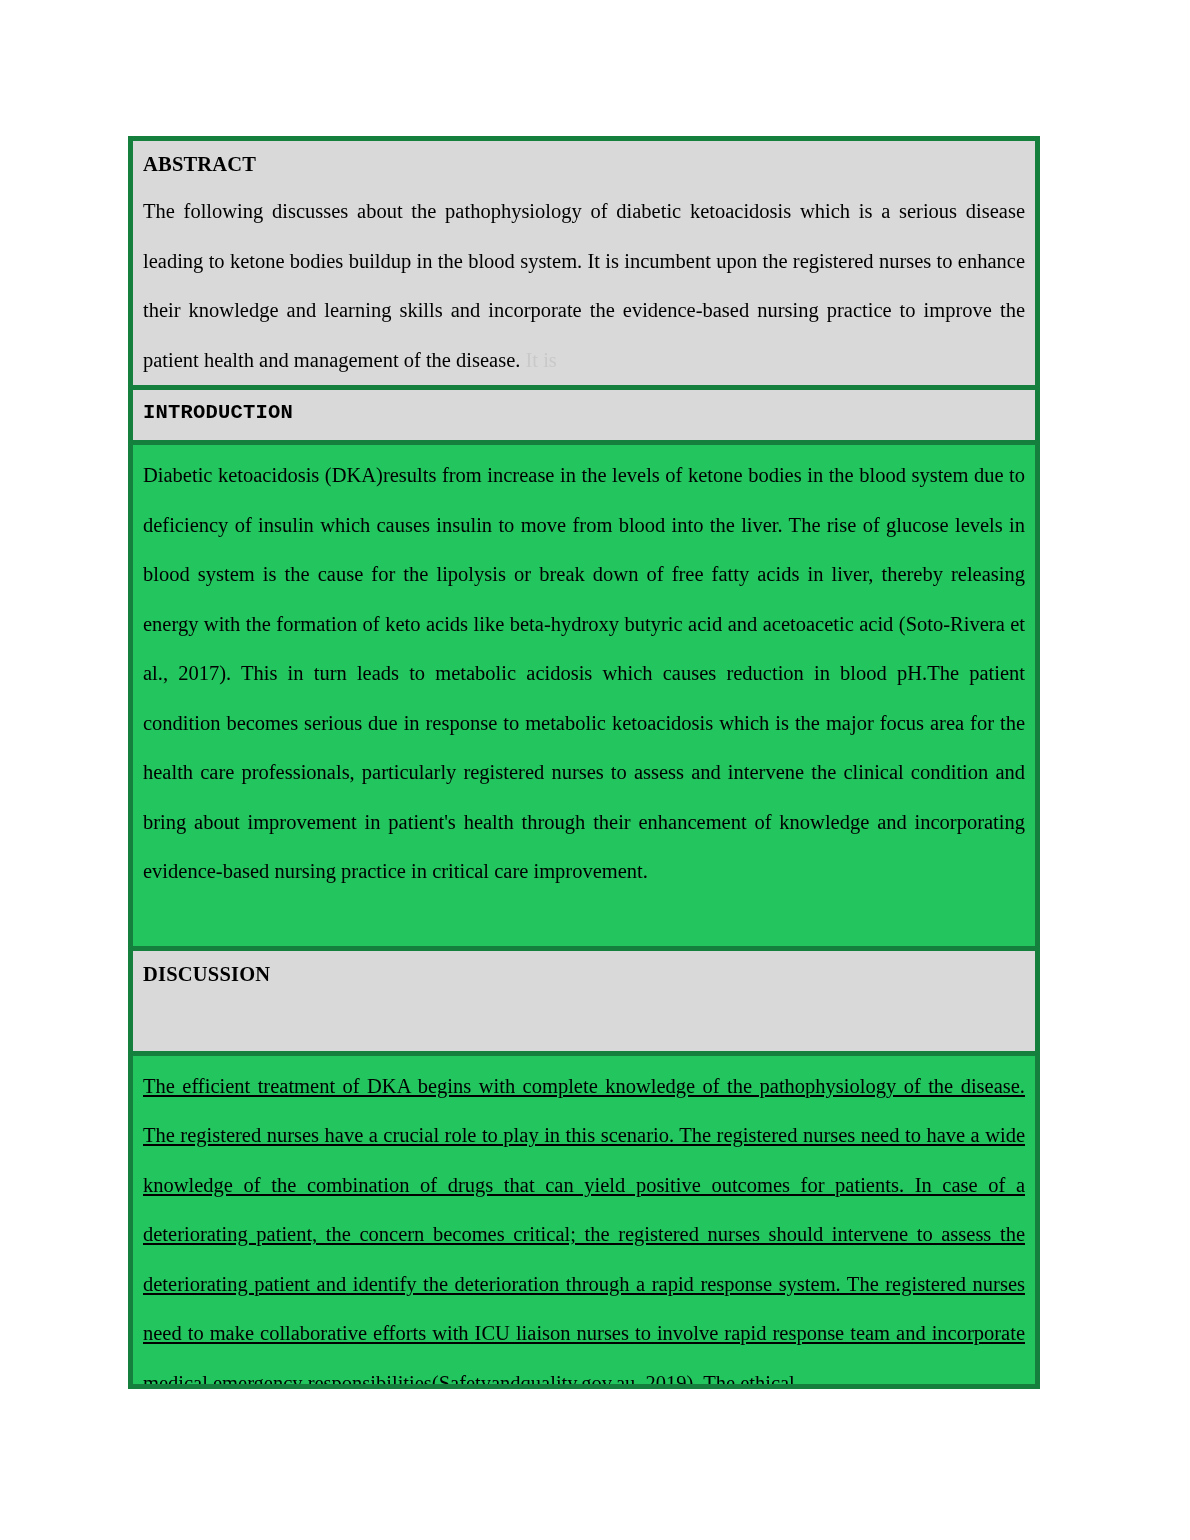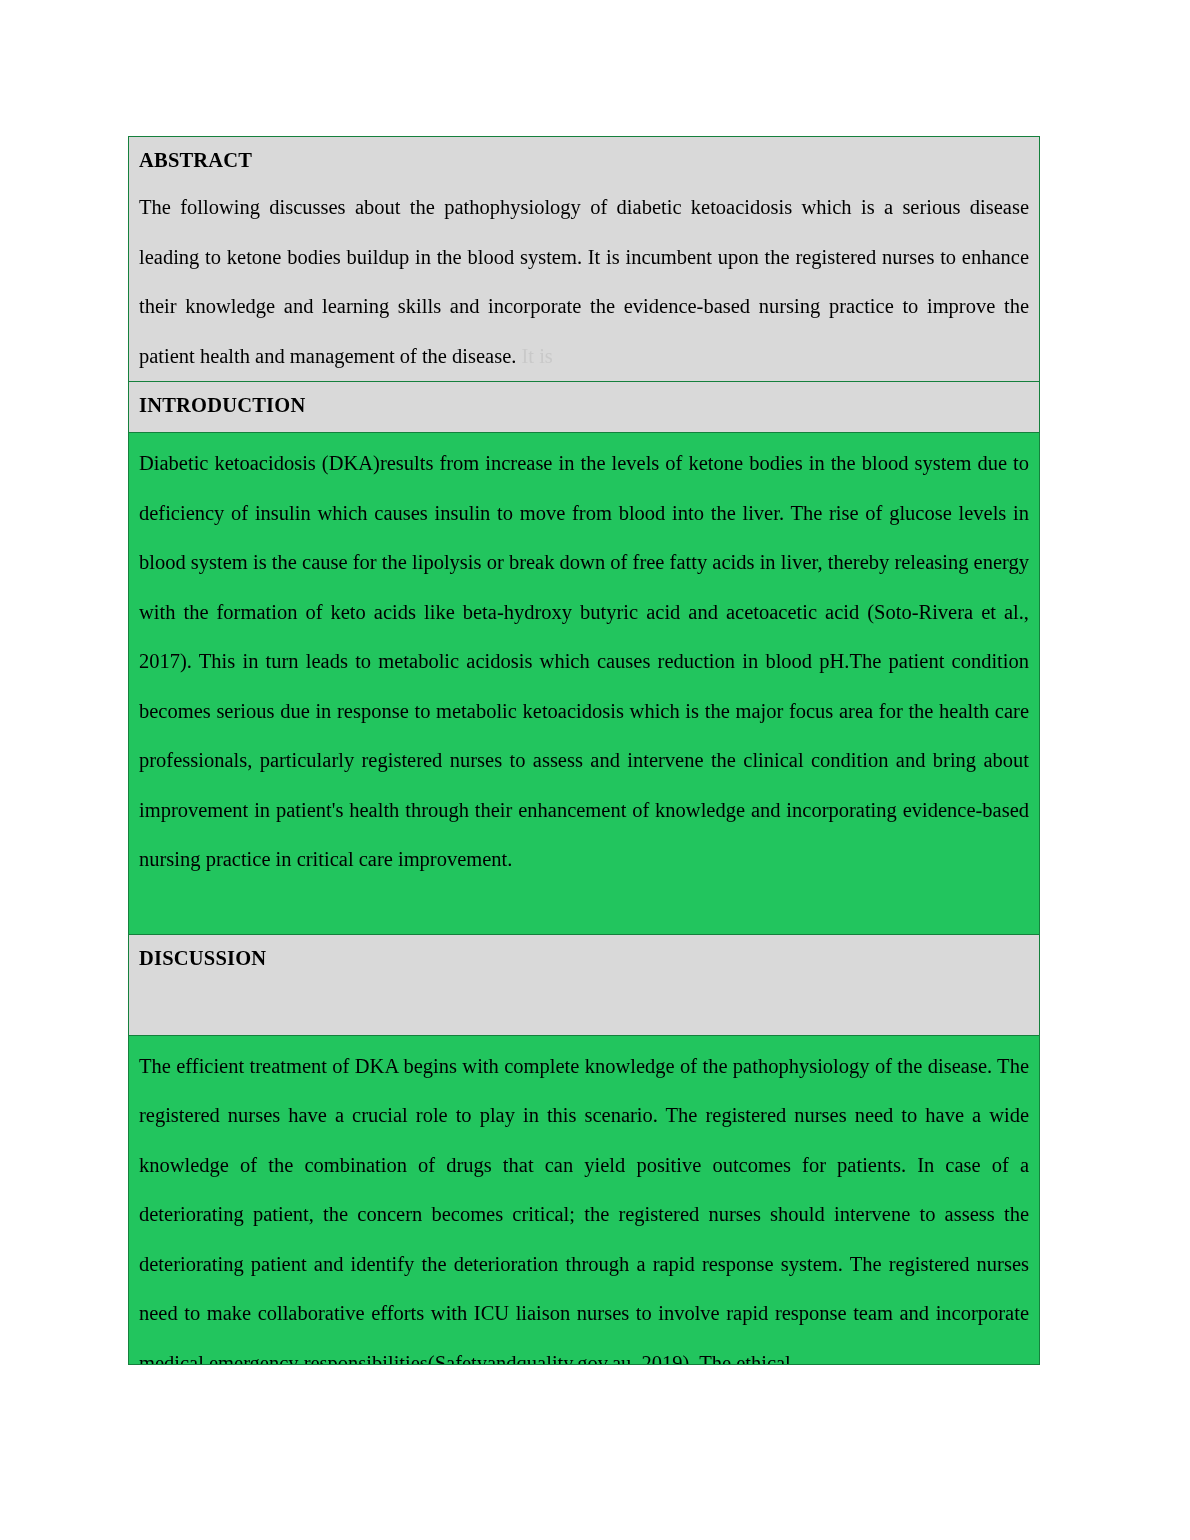--- a/index.html
+++ b/index.html
@@ -23,21 +23,21 @@
   }
   .doc-table {
     position: absolute;
     left: 128px;
     top: 136px;
     width: 912px;
     border-collapse: collapse;
     table-layout: fixed;
   }
   .doc-table td {
-    border: 1px solid #15803d;
+    border: 5px solid #15803d;
     padding: 0;
     vertical-align: top;
     margin-left: 8px;
   }
   .cell-inner {
     padding: 10px 10px 2px 10px;
   }
   .shaded {
     background: #d9d9d9;
   }
@@ -67,36 +67,38 @@
   }
   .abstract-cell .cell-inner {
     padding: 8px 10px 0px 10px;
   }
   .abstract-cell .para {
     margin-top: 8px;
   }
   .intro-head-cell .cell-inner {
     padding: 8px 4px 12px 10px;
     min-height: 28px;
+    font-family: Liberation Mono, monospace;
   }
   .intro-body-cell .cell-inner {
     padding: 6px 10px 0px 10px;
   }
   .disc-head-cell .cell-inner {
     padding: 8px 10px 8px 10px;
     height: 100px;
     box-sizing: border-box;
   }
   .disc-body-cell .cell-inner {
     padding: 6px 10px 0px 10px;
   }
   
   .clip-bottom {
     max-height: 322px;
     overflow: hidden;
+    text-decoration: underline;
   }
   .clip-abstract {
     max-height: 256px;
     overflow: hidden;
   }
 </style>
 </head>
 <body>
 
 <div class="page">

